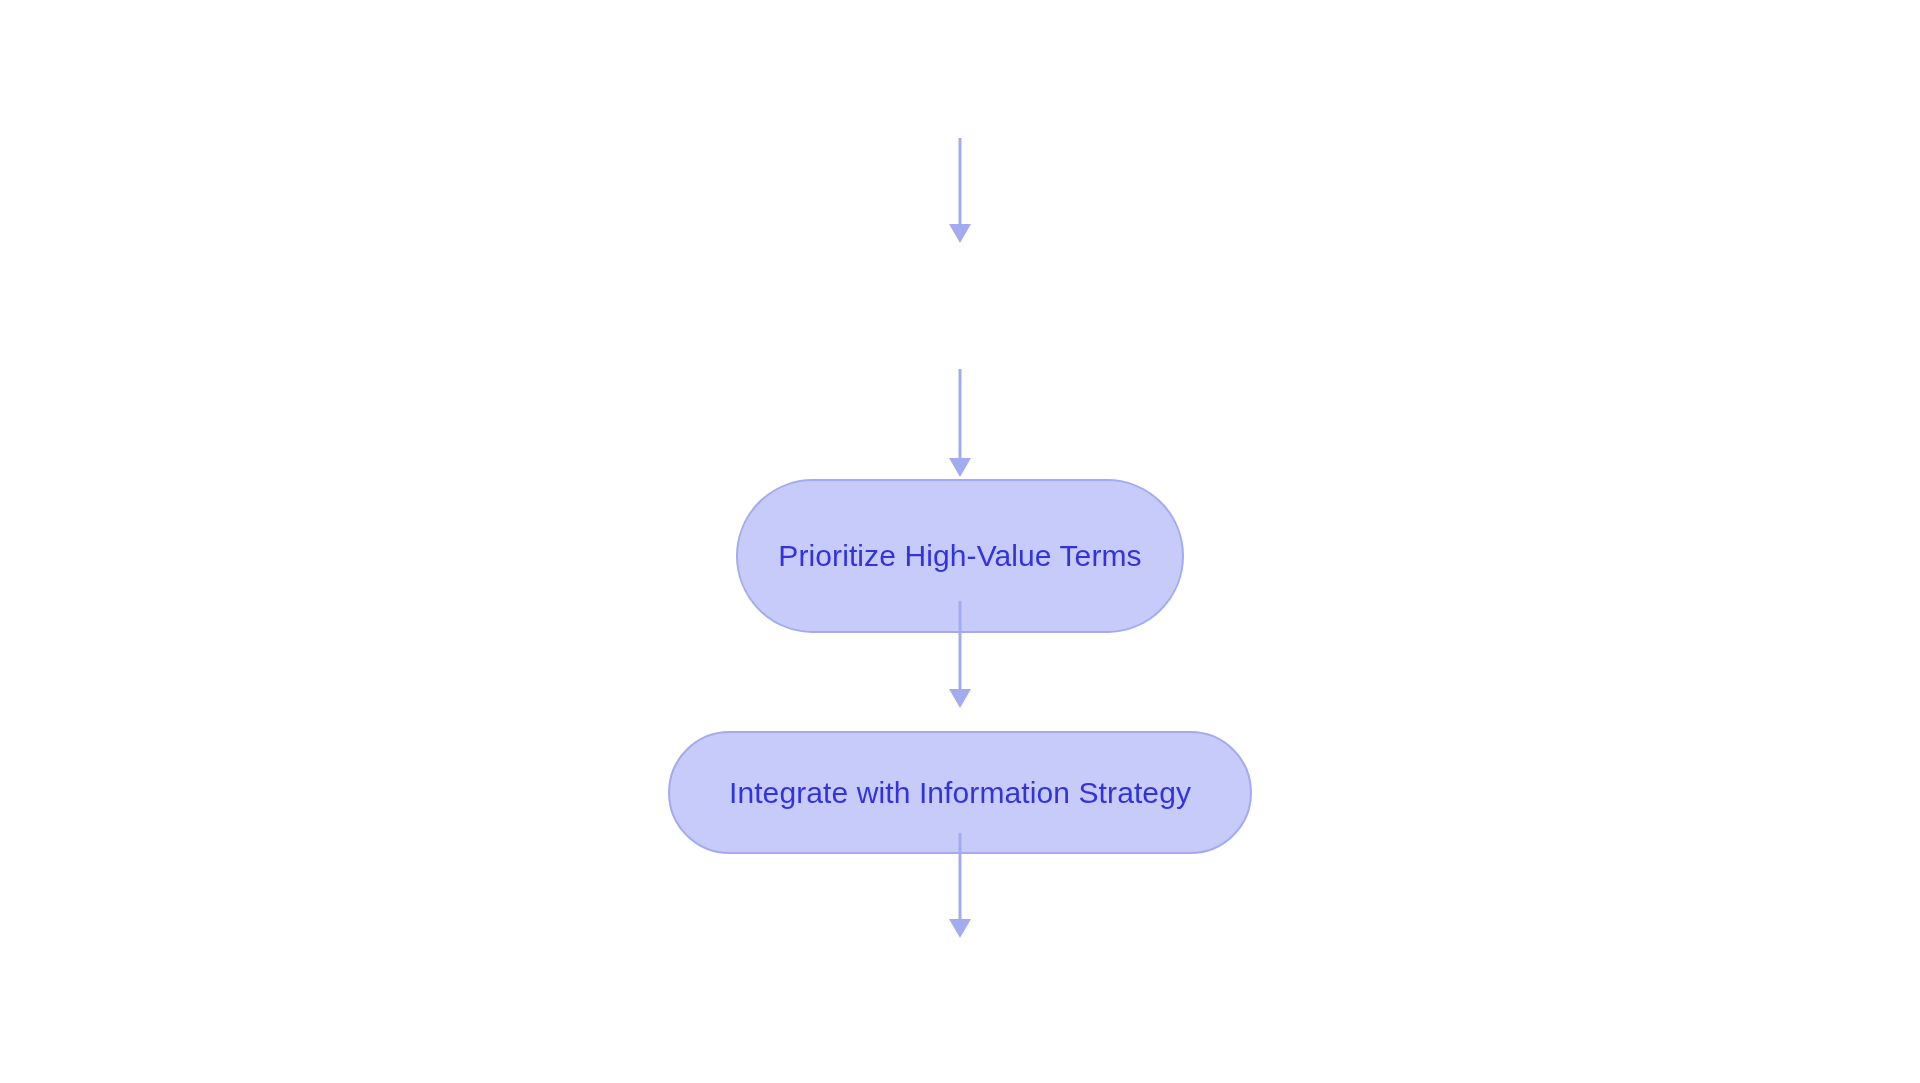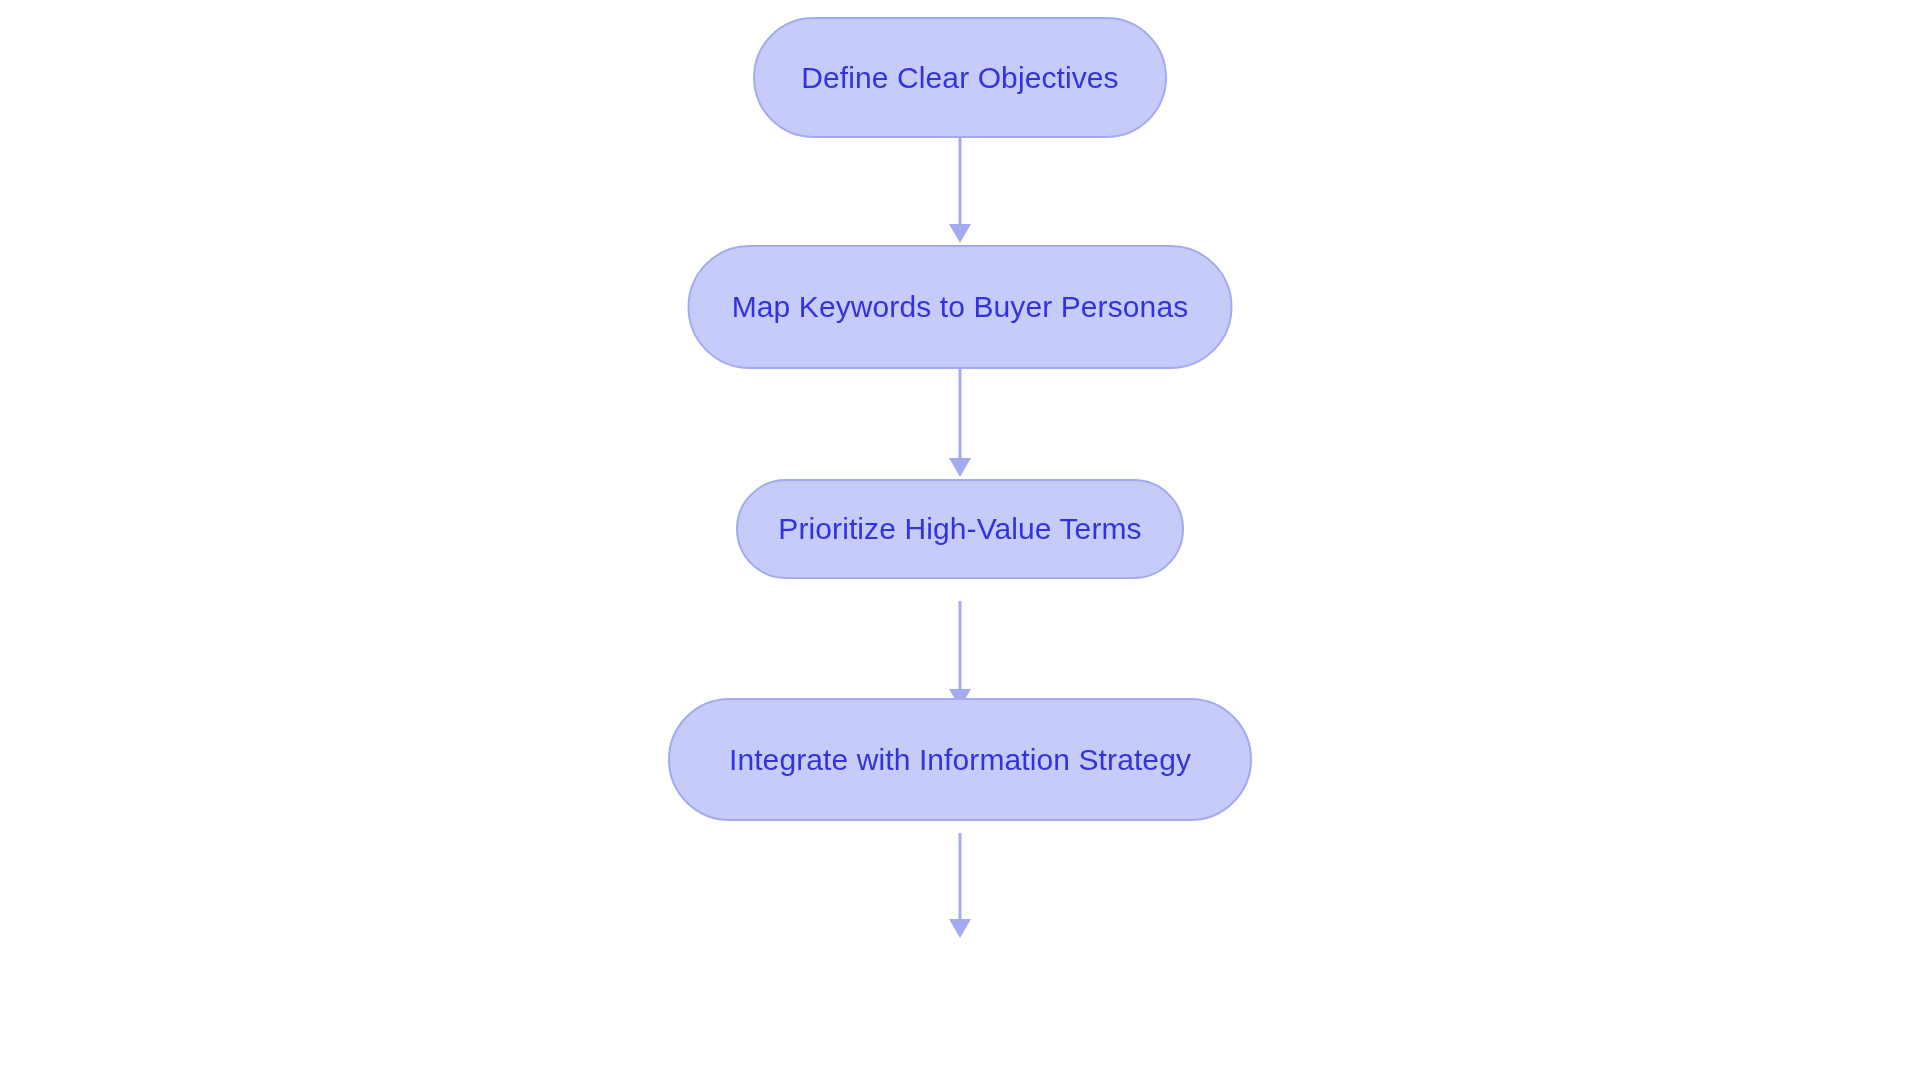--- a/index.html
+++ b/index.html
@@ -42,22 +42,22 @@
     font-weight: 400;
     line-height: 1;
     letter-spacing: 0.1px;
     white-space: nowrap;
     text-align: center;
   }
 
   
   #node-0 { top: 17px;  height: 121px; width: 414px; }
   #node-1 { top: 245px; height: 124px; width: 545px; }
-  #node-2 { top: 479px; height: 100px; width: 448px; }
-  #node-3 { top: 698px; height: 123px; width: 584px; }
+  #node-2 { top: 479px; height: 154px; width: 448px; }
+  #node-3 { top: 731px; height: 123px; width: 584px; }
   #node-4 { top: 940px; height: 125px; width: 332px; }
 
   .flow-connector {
     position: absolute;
     left: 50%;
     transform: translateX(-50%);
     width: 40px;
     pointer-events: none;
   }
   #conn-0 { top: 138px; height: 107px; }
@@ -65,34 +65,28 @@
   #conn-2 { top: 601px; height: 109px; }
   #conn-3 { top: 833px; height: 107px; }
 
   .flow-connector svg { display: block; width: 100%; height: 100%; }
 </style>
 </head>
 <body>
 
 <div id="flow-canvas">
 
-  <div class="flow-node" id="node-0">
-    <span class="flow-node-label">Define Clear Objectives</span>
-  </div>
 
   <div class="flow-connector" id="conn-0">
     <svg viewBox="0 0 40 107" preserveAspectRatio="none">
       <line x1="20" y1="0" x2="20" y2="88" stroke="#a3abf0" stroke-width="3"></line>
       <polygon points="9,86 31,86 20,105" fill="#a3abf0"></polygon>
     </svg>
   </div>
 
-  <div class="flow-node" id="node-1">
-    <span class="flow-node-label">Map Keywords to Buyer Personas</span>
-  </div>
 
   <div class="flow-connector" id="conn-1">
     <svg viewBox="0 0 40 110" preserveAspectRatio="none">
       <line x1="20" y1="0" x2="20" y2="91" stroke="#a3abf0" stroke-width="3"></line>
       <polygon points="9,89 31,89 20,108" fill="#a3abf0"></polygon>
     </svg>
   </div>
 
   <div class="flow-node" id="node-2">
     <span class="flow-node-label">Prioritize High-Value Terms</span>

